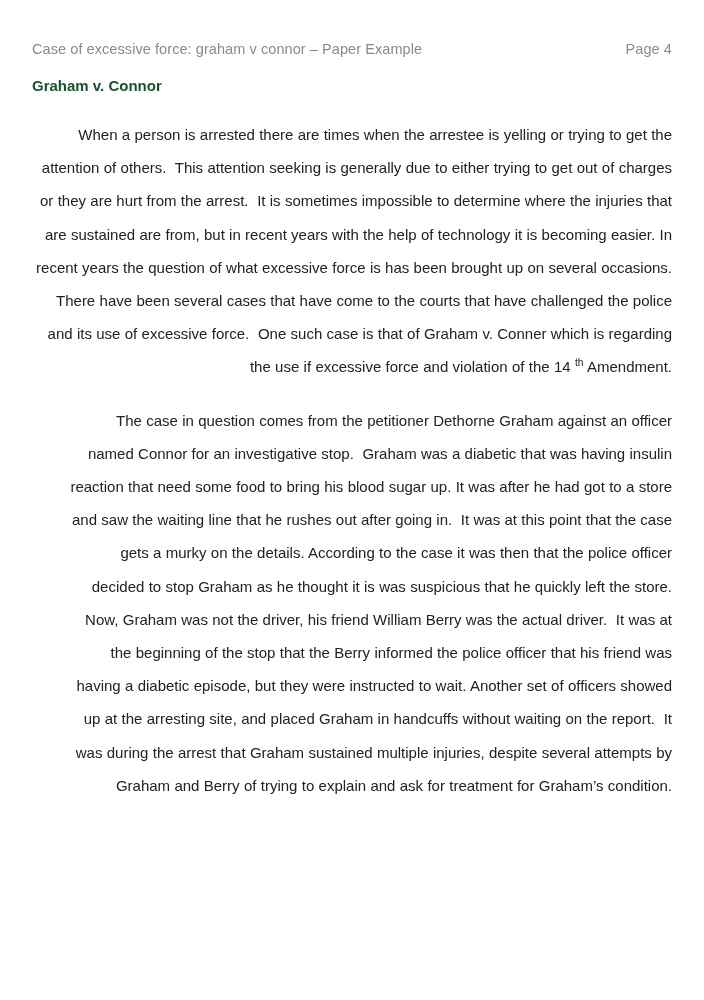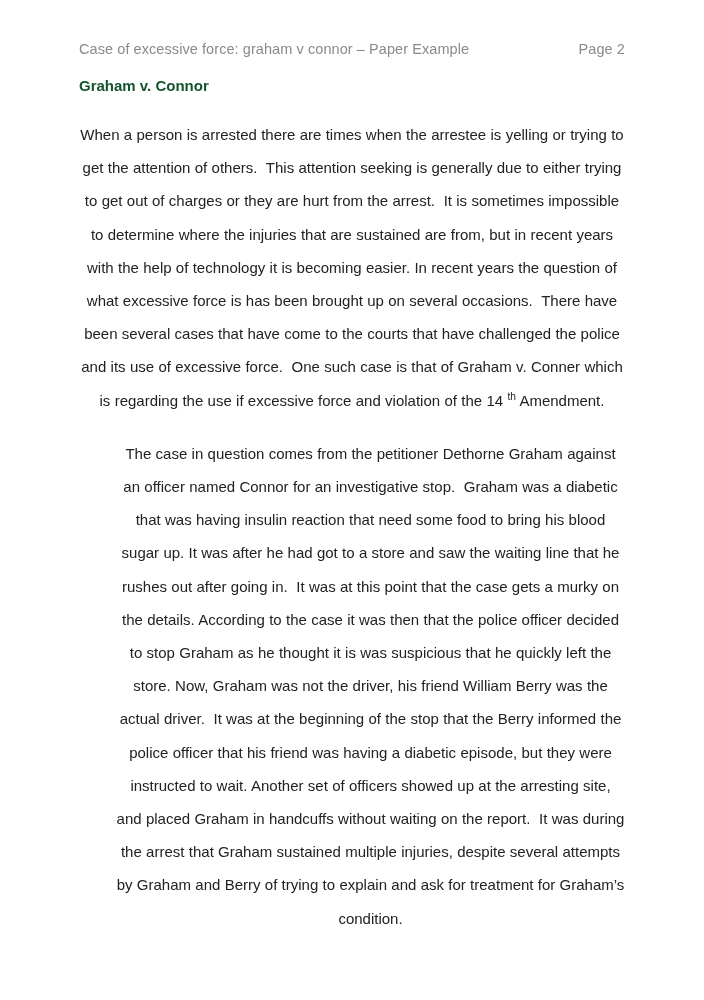--- a/index.html
+++ b/index.html
@@ -12,21 +12,21 @@
     background: #ffffff;
     font-family: "Liberation Sans", "DejaVu Sans", sans-serif;
     -webkit-font-smoothing: antialiased;
     overflow: hidden;
   }
   .page {
     position: relative;
     width: 704px;
     height: 1000px;
     box-sizing: border-box;
-    padding: 0 79px;
+    padding: 0 32px;
   }
   .doc-header {
     display: flex;
     align-items: baseline;
     justify-content: space-between;
     padding-top: 41px;
     font-size: 14.5px;
     color: #8a8a8a;
     letter-spacing: 0.005em;
     white-space: nowrap;
@@ -45,21 +45,21 @@
     color: #14532d;
   }
   .body-copy {
     margin-top: 22px;
   }
   .body-copy p {
     margin: 0 0 20px 0;
     font-size: 15px;
     line-height: 33.2px;
     color: #222222;
-    text-align: center;
+    text-align: right;
     white-space: pre-wrap;
     word-spacing: 0.01em;
   }
   .body-copy p:last-child {
     margin-bottom: 0;
     margin-left: 37px;
   }
   .body-copy sup {
     font-size: 0.68em;
     vertical-align: super;
@@ -75,21 +75,21 @@
     letter-spacing: 0.005em;
   }
 </style>
 </head>
 <body>
 
 <div class="page">
 
   <div class="doc-header">
     <span class="running-title">Case of excessive force: graham v connor – Paper Example</span>
-    <span class="page-number">Page 2</span>
+    <span class="page-number">Page 4</span>
   </div>
 
   <h1 class="doc-title">Graham v. Connor</h1>
 
   <div class="body-copy">
 
     <p><span>When a person is arrested there are times when the arrestee is yelling or trying to get the attention of others.  This attention seeking is generally due to either trying to get out of charges or they are hurt from the arrest.  It is sometimes impossible to determine where the injuries that are sustained are from, but in recent years with the help of technology it is becoming easier. In recent years the question of what excessive force is has been brought up on several occasions.  There have been several cases that have come to the courts that have challenged the police and its use of excessive force.  One such case is that of Graham v. Conner which is regarding the use if excessive force and violation of the 14 </span><sup>th</sup><span> Amendment.</span></p>
 
     <p>The case in question comes from the petitioner Dethorne Graham against an officer named Connor for an investigative stop.  Graham was a diabetic that was having insulin reaction that need some food to bring his blood sugar up. It was after he had got to a store and saw the waiting line that he rushes out after going in.  It was at this point that the case gets a murky on the details. According to the case it was then that the police officer decided to stop Graham as he thought it is was suspicious that he quickly left the store. Now, Graham was not the driver, his friend William Berry was the actual driver.  It was at the beginning of the stop that the Berry informed the police officer that his friend was having a diabetic episode, but they were instructed to wait. Another set of officers showed up at the arresting site, and placed Graham in handcuffs without waiting on the report.  It was during the arrest that Graham sustained multiple injuries, despite several attempts by Graham and Berry of trying to explain and ask for treatment for Graham’s condition.</p>
 

